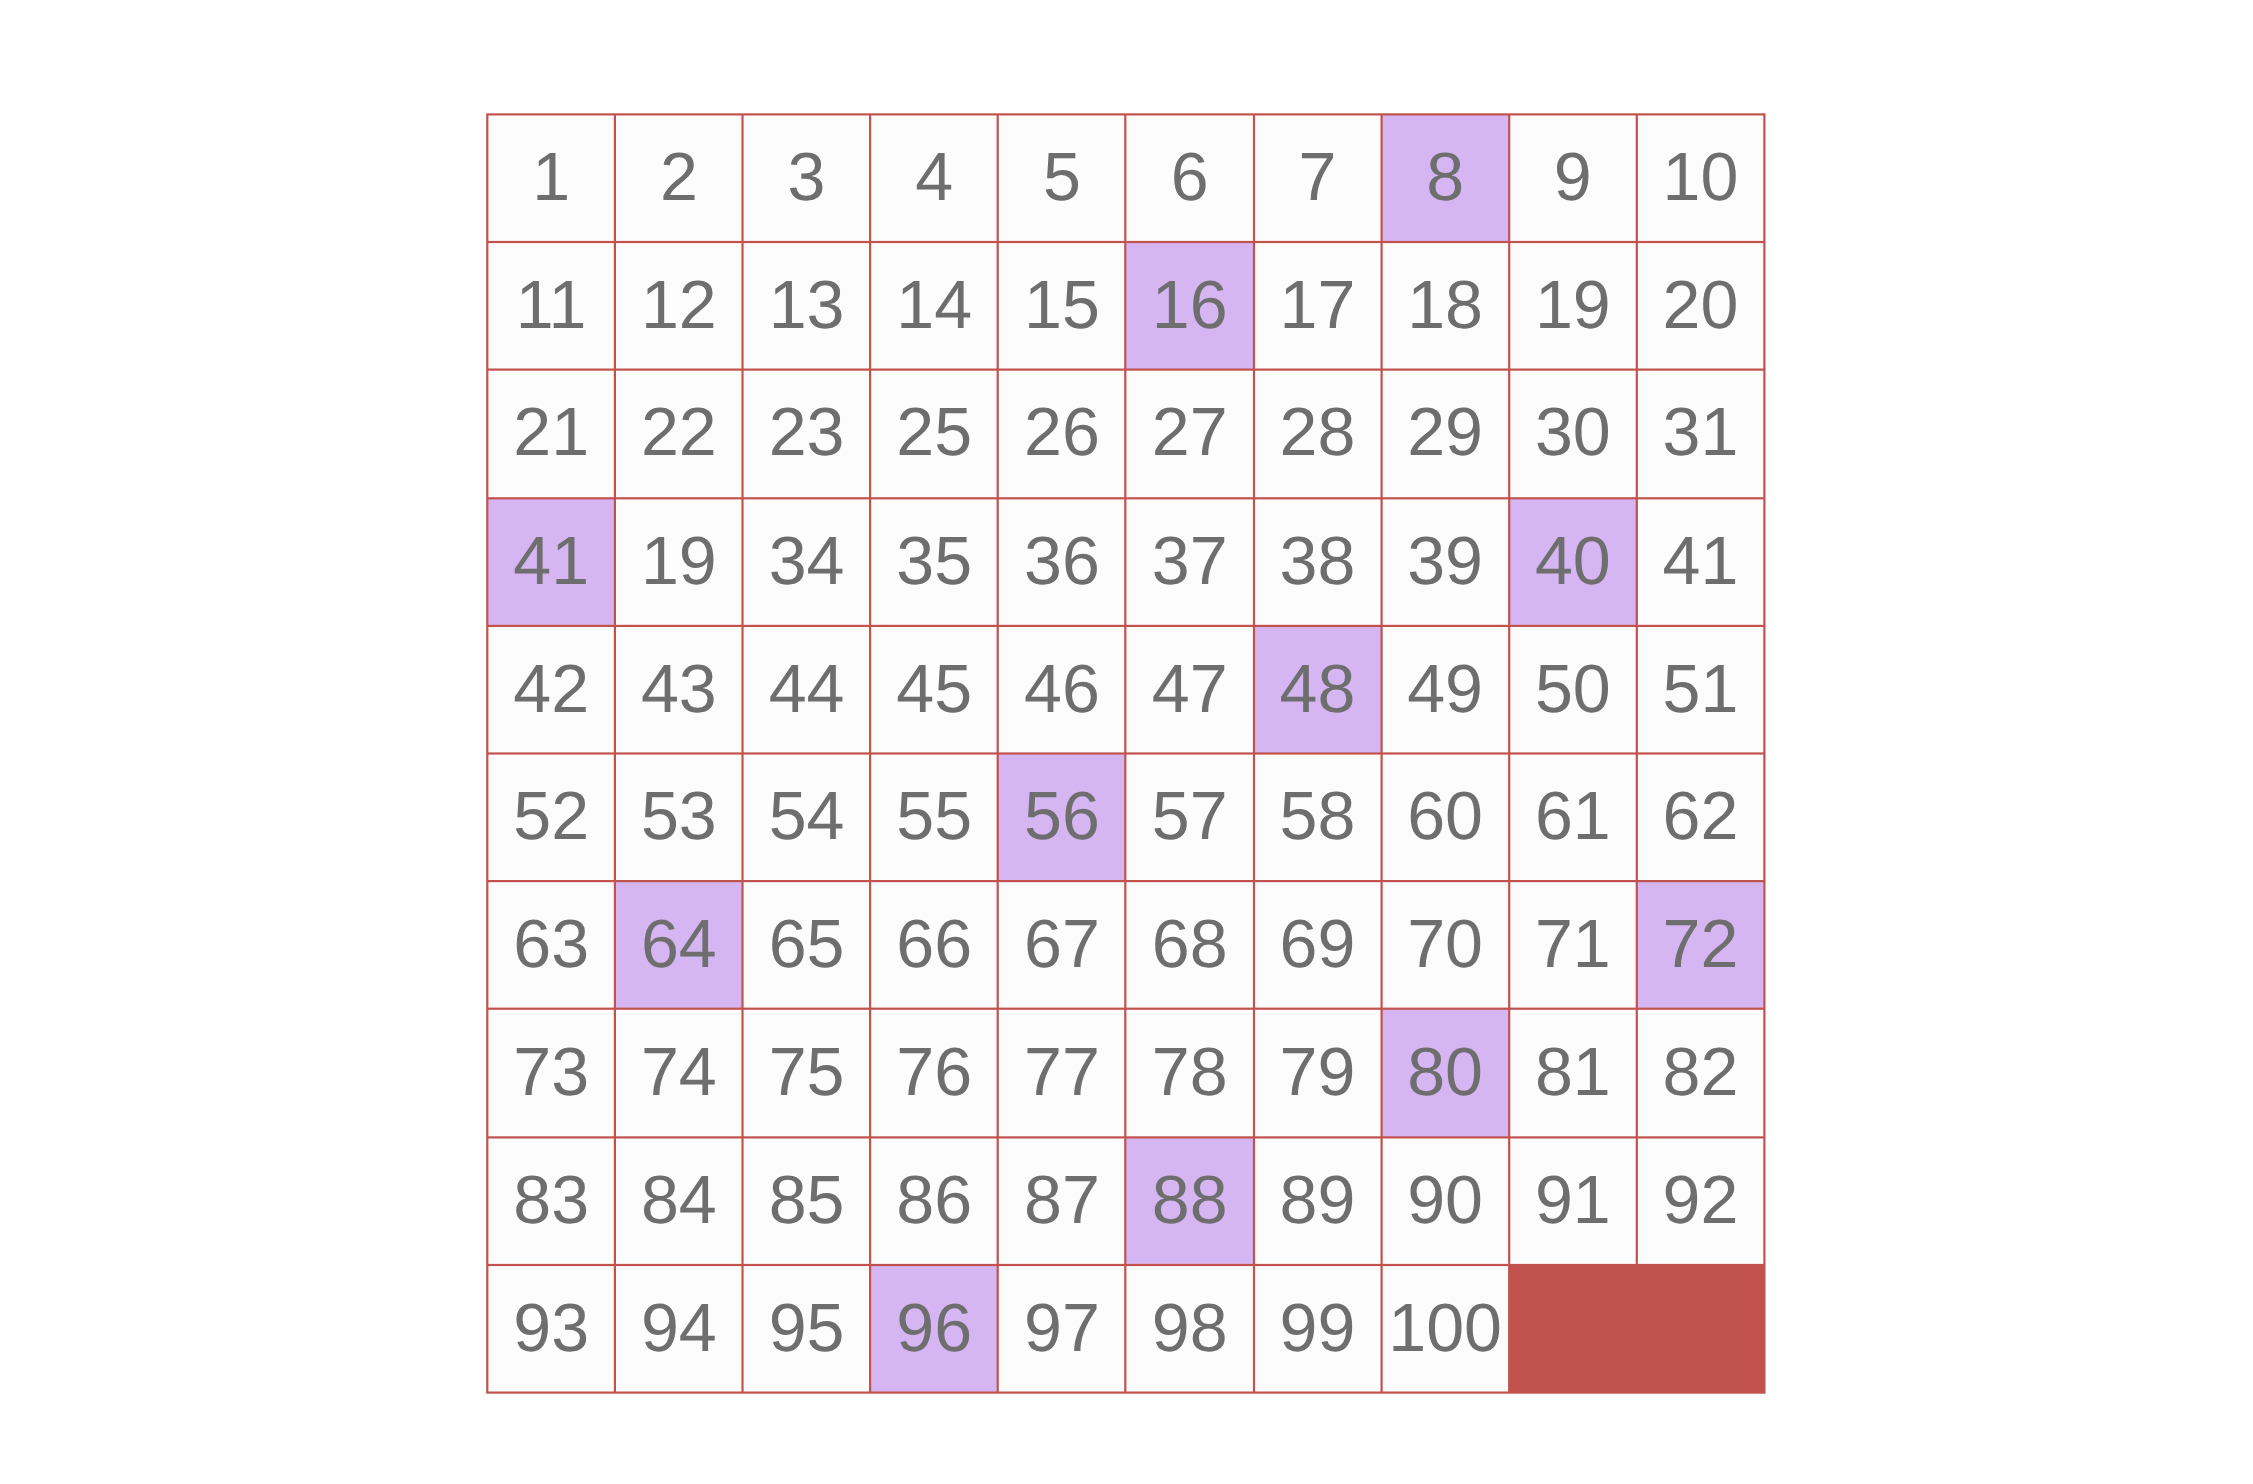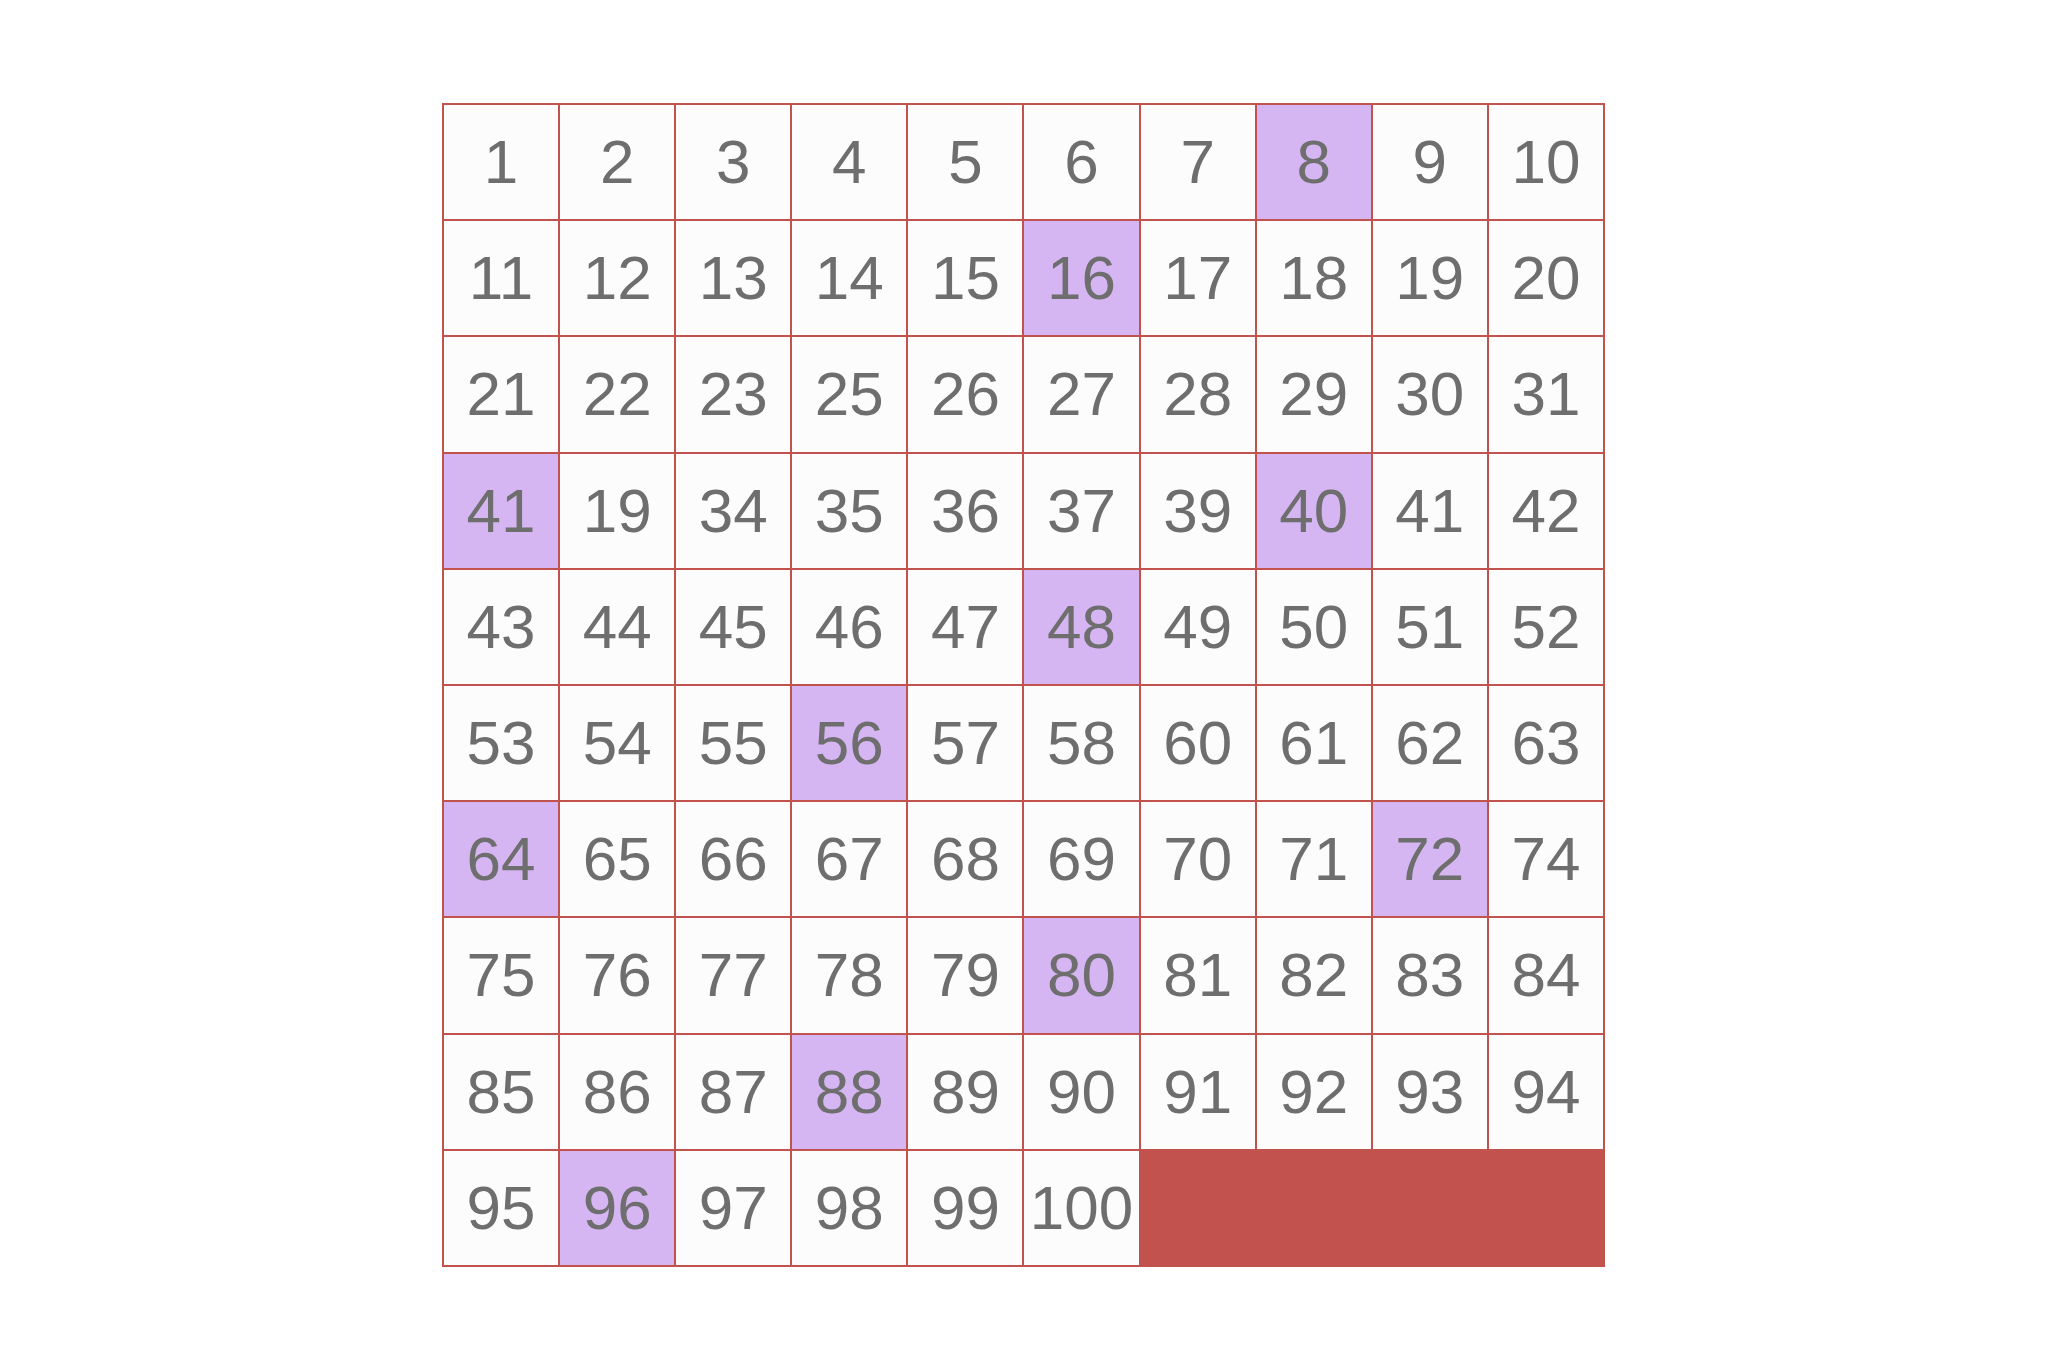--- a/index.html
+++ b/index.html
@@ -87,20 +87,21 @@
       <div class="cell">28</div>
       <div class="cell">29</div>
       <div class="cell">30</div>
       <div class="cell">31</div>
       <div class="cell hl">41</div>
       <div class="cell">19</div>
       <div class="cell">34</div>
       <div class="cell">35</div>
       <div class="cell">36</div>
       <div class="cell">37</div>
+      <div class="cell">38</div>
       <div class="cell">39</div>
       <div class="cell hl">40</div>
       <div class="cell">41</div>
       <div class="cell">42</div>
       <div class="cell">43</div>
       <div class="cell">44</div>
       <div class="cell">45</div>
       <div class="cell">46</div>
       <div class="cell">47</div>
       <div class="cell hl">48</div>
@@ -120,20 +121,21 @@
       <div class="cell">63</div>
       <div class="cell hl">64</div>
       <div class="cell">65</div>
       <div class="cell">66</div>
       <div class="cell">67</div>
       <div class="cell">68</div>
       <div class="cell">69</div>
       <div class="cell">70</div>
       <div class="cell">71</div>
       <div class="cell hl">72</div>
+      <div class="cell">73</div>
       <div class="cell">74</div>
       <div class="cell">75</div>
       <div class="cell">76</div>
       <div class="cell">77</div>
       <div class="cell">78</div>
       <div class="cell">79</div>
       <div class="cell hl">80</div>
       <div class="cell">81</div>
       <div class="cell">82</div>
       <div class="cell">83</div>

